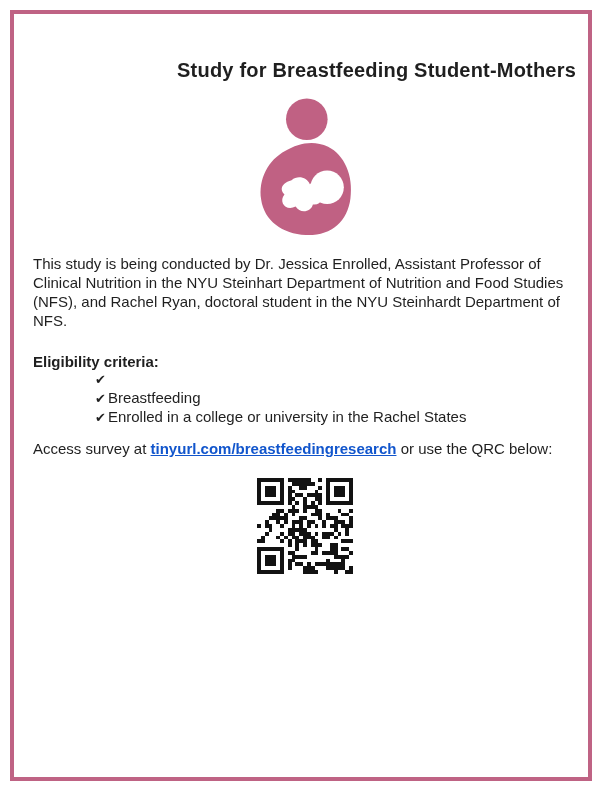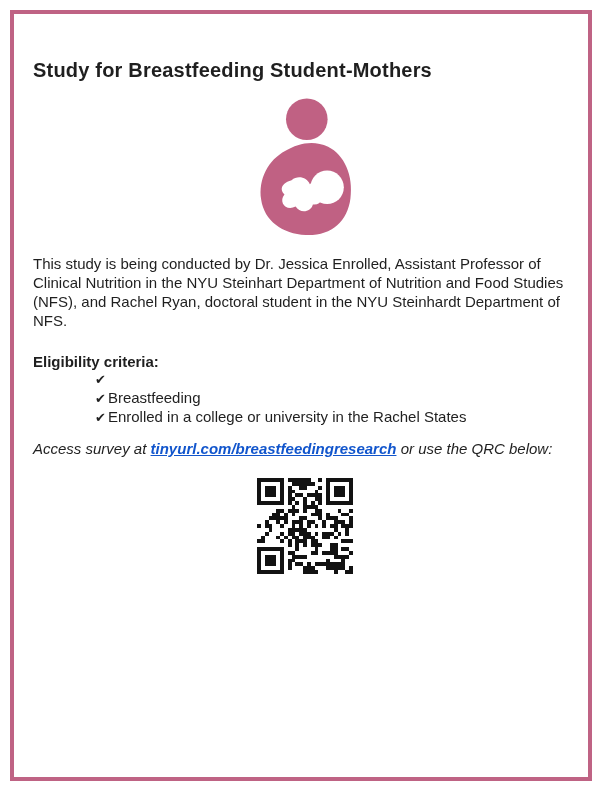--- a/index.html
+++ b/index.html
@@ -25,21 +25,21 @@
     overflow:hidden;
   }
   .content{
     padding:0 12px 0 19px;
   }
   h1.title{
     margin-top:44px;
     font-size:20px;
     line-height:24px;
     font-weight:bold;
-    text-align:left;
+    text-align:right;
     letter-spacing:0.2px;
   }
   .icon-wrap{
     text-align:center;
     margin-top:16px;
     height:140px;
   }
   .icon-wrap svg{height:138px;width:auto;}
   p.body-text{
     font-size:15px;
@@ -57,21 +57,21 @@
     display:flex;
     align-items:baseline;
   }
   .check-glyph{
     font-family:"DejaVu Sans",sans-serif;
     font-size:13px;
     margin-right:2px;
   }
   p.participation{margin-top:8px;}
   p.cta{margin-top:18px;font-weight:bold;}
-  p.access{margin-top:12px;font-style:italic;}
+  p.access{margin-top:12px;}
   a.survey-link{
     color:var(--link);
     font-weight:bold;
     text-decoration:underline;
   }
   .qr-wrap{
     margin-top:20px;
     text-align:center;
   }
   .qr-wrap svg{display:inline-block;}

